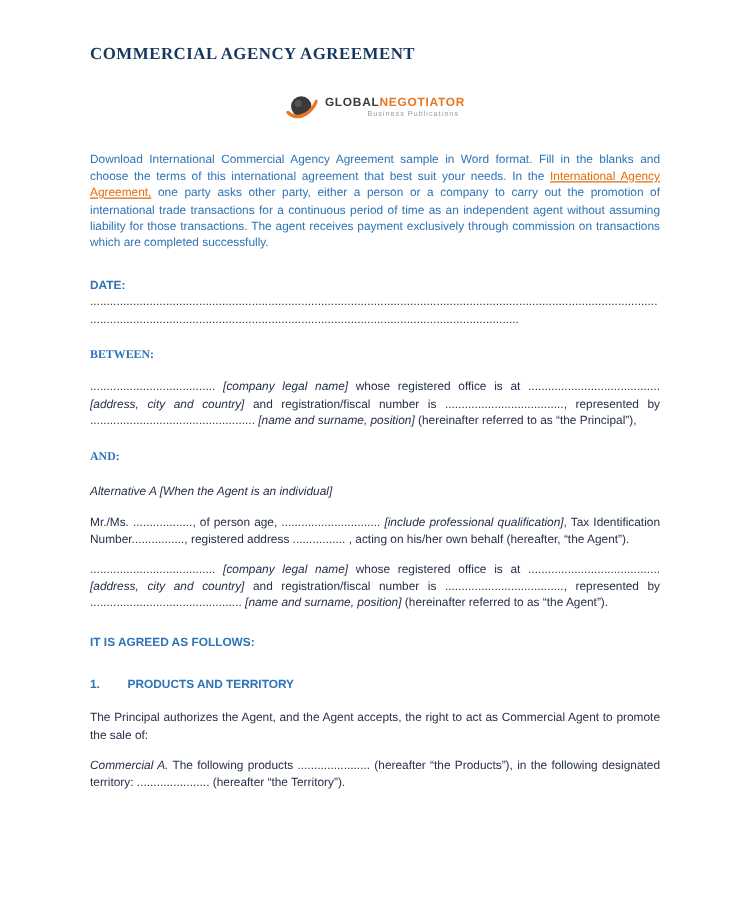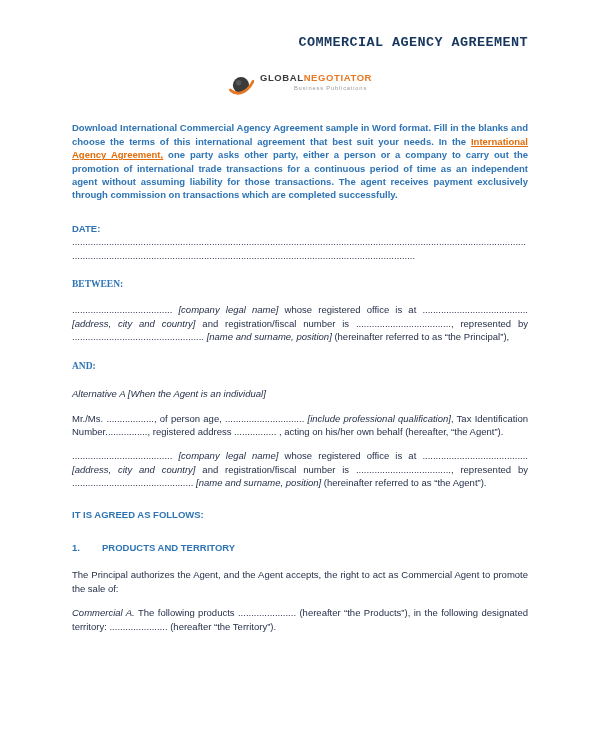--- a/index.html
+++ b/index.html
@@ -10,45 +10,45 @@
     margin: 0 auto;
     background: #ffffff;
     padding: 30px 72px 0 72px;
     overflow: hidden;
     font-family: "Liberation Sans", sans-serif;
     font-size: 9.5px;
     line-height: 13.4px;
     color: #26304a;
   }
   .doc-title {
-    text-align: right;
-    font-family: Liberation Mono, monospace;
+    text-align: left;
+    font-family: Liberation Serif, serif;
     font-weight: bold;
     font-size: 13.5px;
     letter-spacing: 0.4px;
     color: #17365d;
     margin: 6px 0 24px 0;
   }
   .logo-row {
     display: flex;
     justify-content: center;
-    align-items: flex-start;
+    align-items: center;
     gap: 6px;
     margin: 0 0 22px 0;
   }
   .logo-icon { width: 26px; height: 26px; flex: 0 0 auto; }
   .logo-textcol { display: flex; flex-direction: column; line-height: 1.1; }
   .brand-line { font-weight: bold; font-size: 9.5px; letter-spacing: 0.6px; }
   .brand-left  { color: #3c3c3b; }
   .brand-right { color: #e87722; }
   .tagline { font-size: 5.8px; color: #9a9a9a; letter-spacing: 0.8px; margin-top: 1px; padding-left: 34px; }
   p { margin: 0 0 11px 0; text-align: justify; overflow-wrap: anywhere; }
   .intro {
     color: #2e74b5;
-    font-weight: bold;
+    font-weight: normal;
     margin: 0 0 20px 0;
   }
   .intro-link {
     color: #e36c0a;
     text-decoration: underline;
     cursor: pointer;
   }
   .h { color: #2e74b5; font-weight: bold; }
   .heading-line { margin: 16px 0 12px 0; font-family: Liberation Serif, serif; }
   .date-line { margin: 6px 0 16px 0; }

